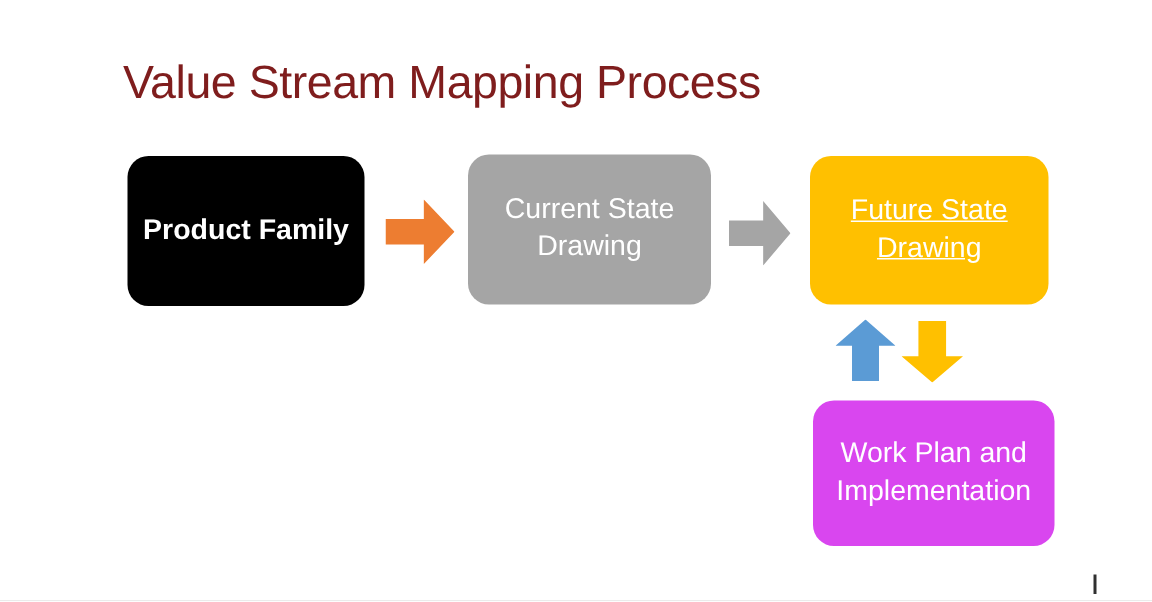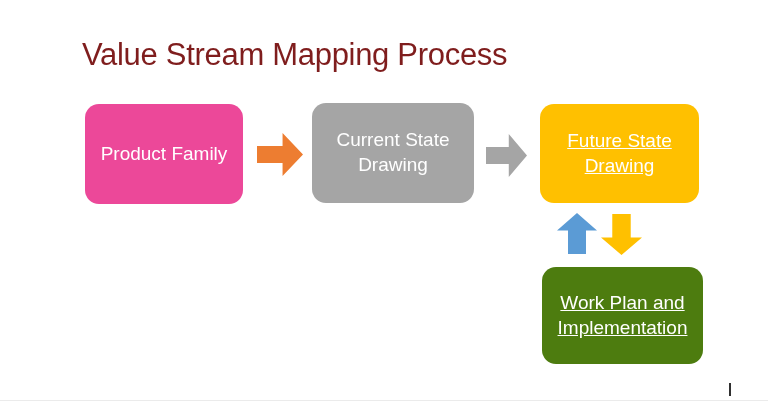--- a/index.html
+++ b/index.html
@@ -65,21 +65,21 @@
     height: 1px;
   }
 </style>
 </head>
 <body>
 
 <div class="slide" style="background-color: rgb(255, 255, 255);">
 
   <h1 class="slide-title" style="color: #7f1d1d;">Value Stream Mapping Process</h1>
 
-  <div class="step-box box-product-family" style="background-color: #ec4899;">
+  <div class="step-box box-product-family" style="background-color: #000000; font-weight: bold;">
     <span>Product Family</span>
   </div>
 
   <span class="connector arrow-right-1">
     <svg viewBox="0 0 45 43" preserveAspectRatio="none" aria-hidden="true">
       <polygon points="0,13 25,13 25,0 45,21.5 25,43 25,30 0,30" fill="#ED7D31"></polygon>
     </svg>
   </span>
 
   <div class="step-box box-current-state" style="background-color: rgb(165, 165, 165);">
@@ -101,20 +101,20 @@
       <polygon points="20,0 40,18 29,18 29,42 11,42 11,18 0,18" fill="#5B9BD5"></polygon>
     </svg>
   </span>
 
   <span class="connector arrow-down">
     <svg viewBox="0 0 40 42" preserveAspectRatio="none" aria-hidden="true">
       <polygon points="11,0 29,0 29,24 40,24 20,42 0,24 11,24" fill="#FFC000"></polygon>
     </svg>
   </span>
 
-  <div class="step-box box-work-plan" style="background-color: #4d7c0f; text-decoration: underline;">
+  <div class="step-box box-work-plan" style="background-color: #d946ef;">
     <span>Work Plan and Implementation</span>
   </div>
 
   <div class="text-cursor-mark" style="background-color: rgb(48, 48, 48);"></div>
 
   <div class="bottom-edge-line" style="background-color: rgb(235, 235, 235);"></div>
 </div>
 
 </body></html>

